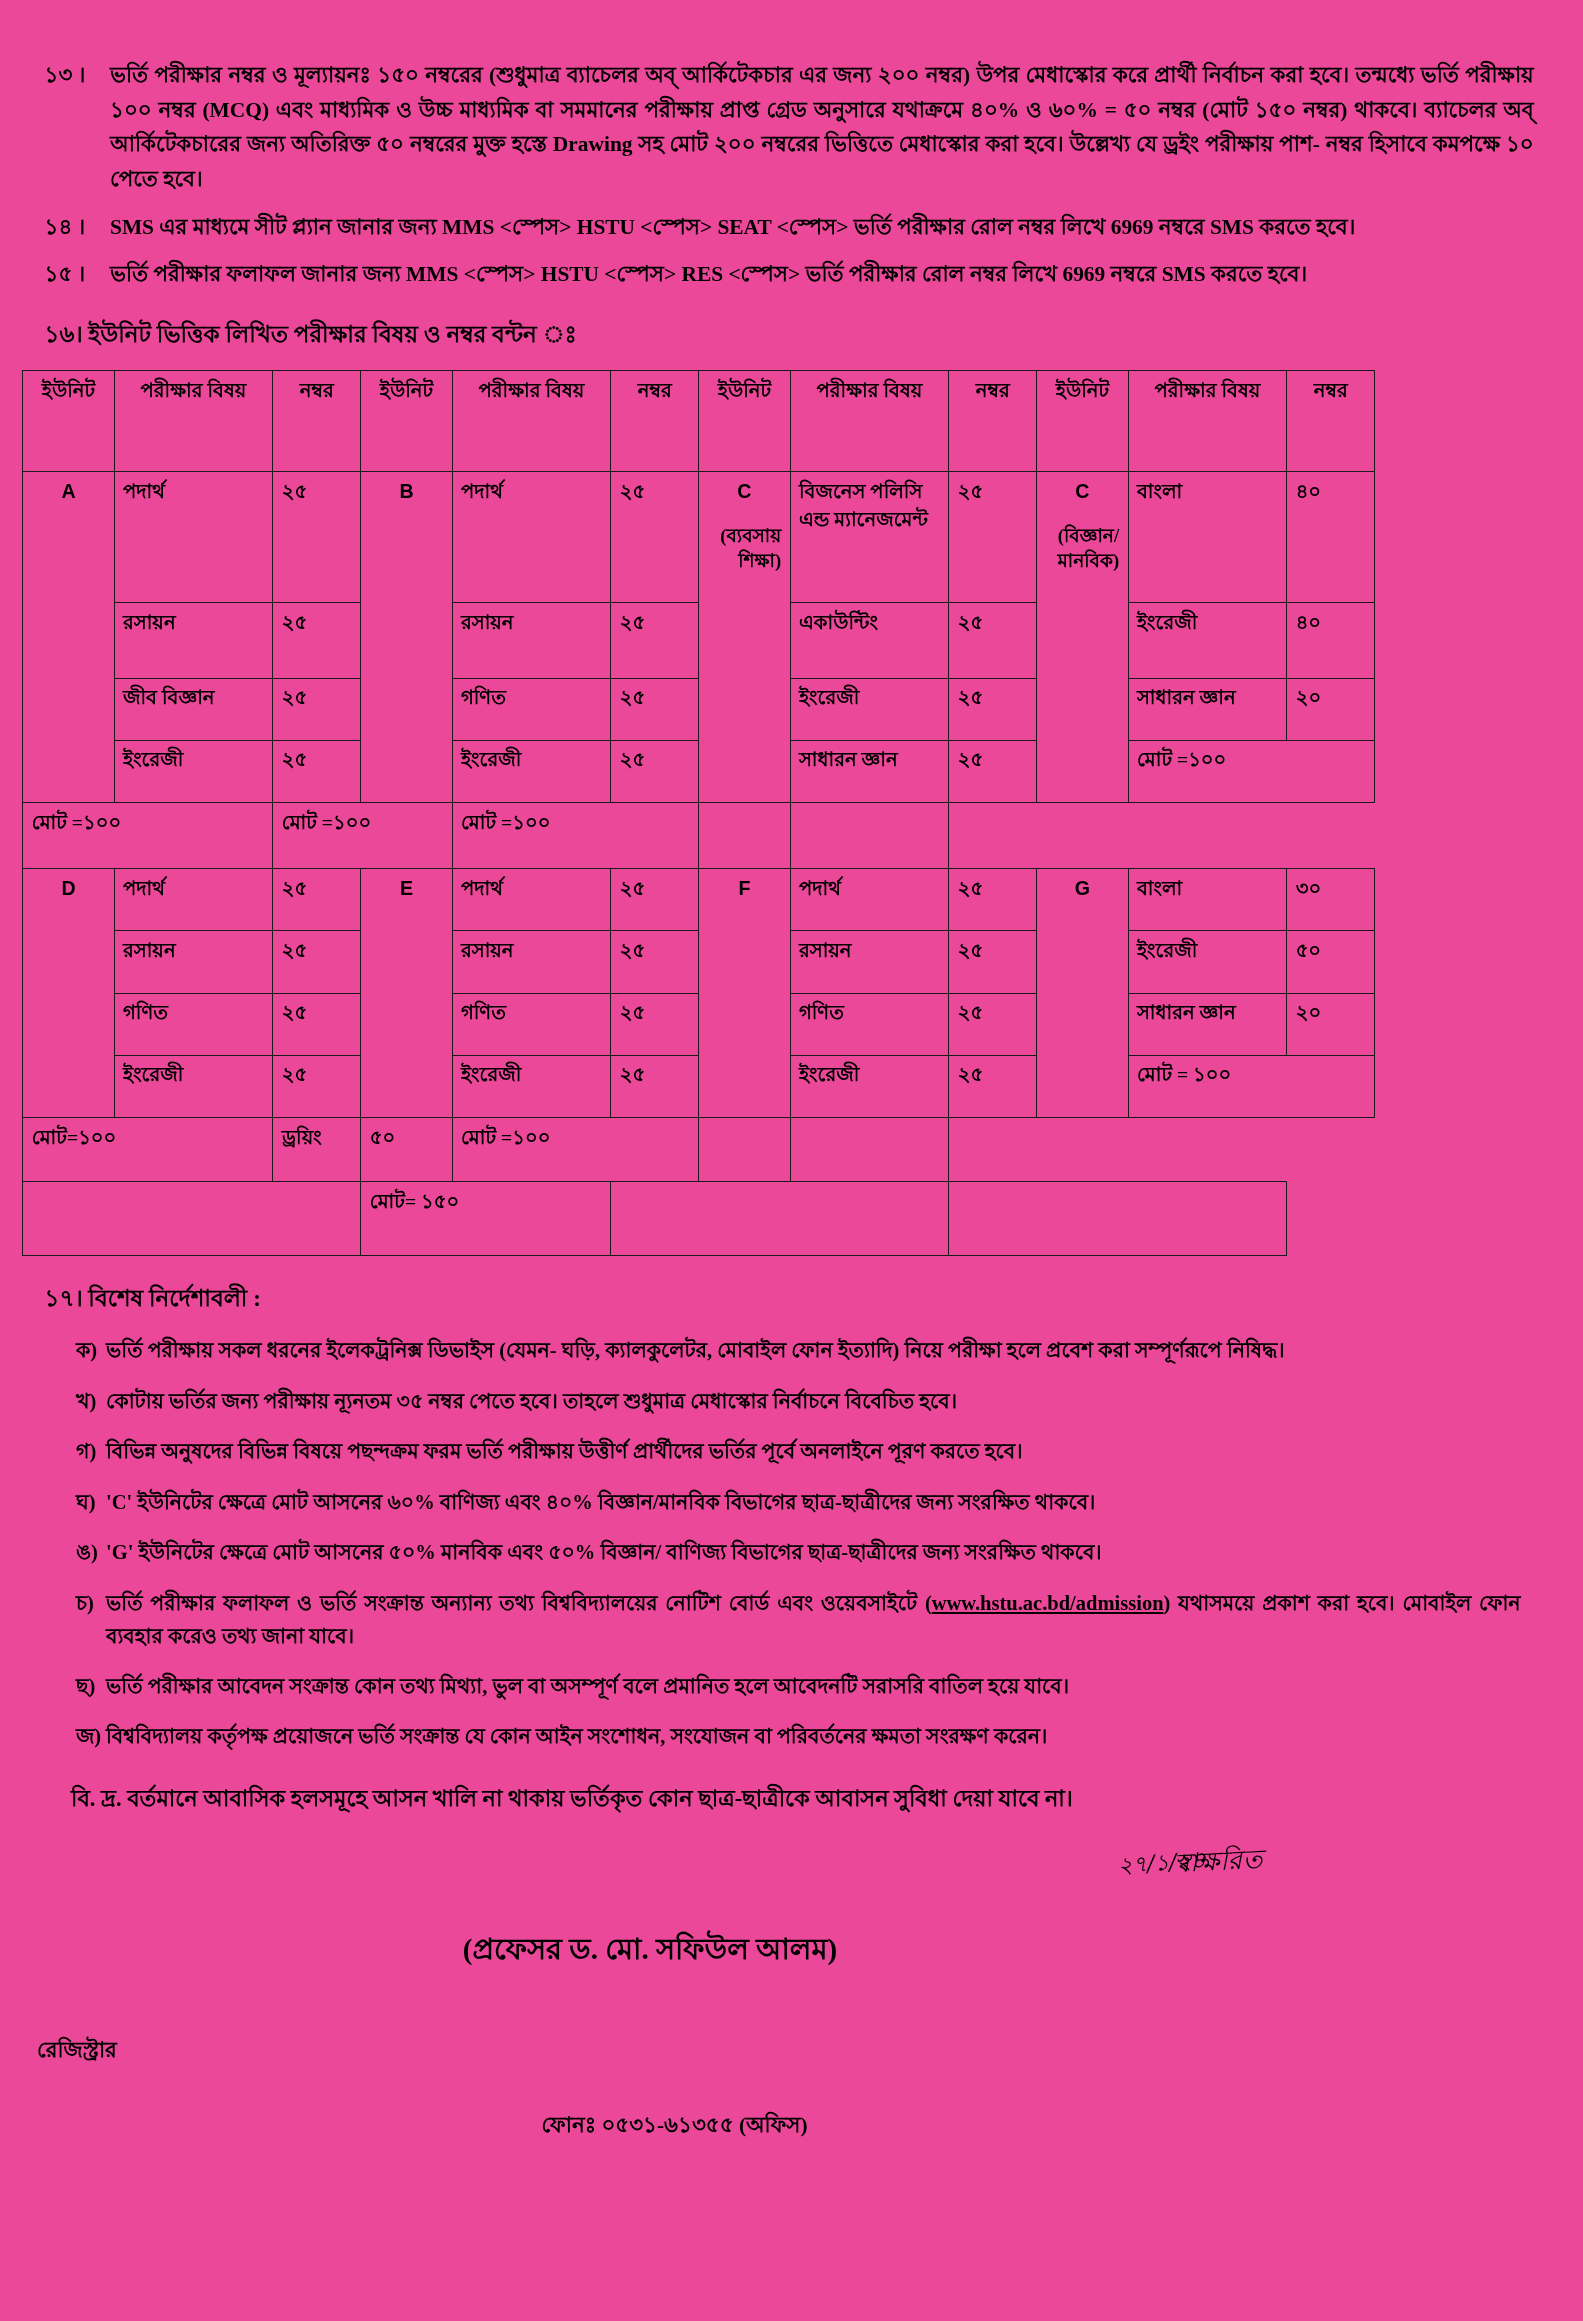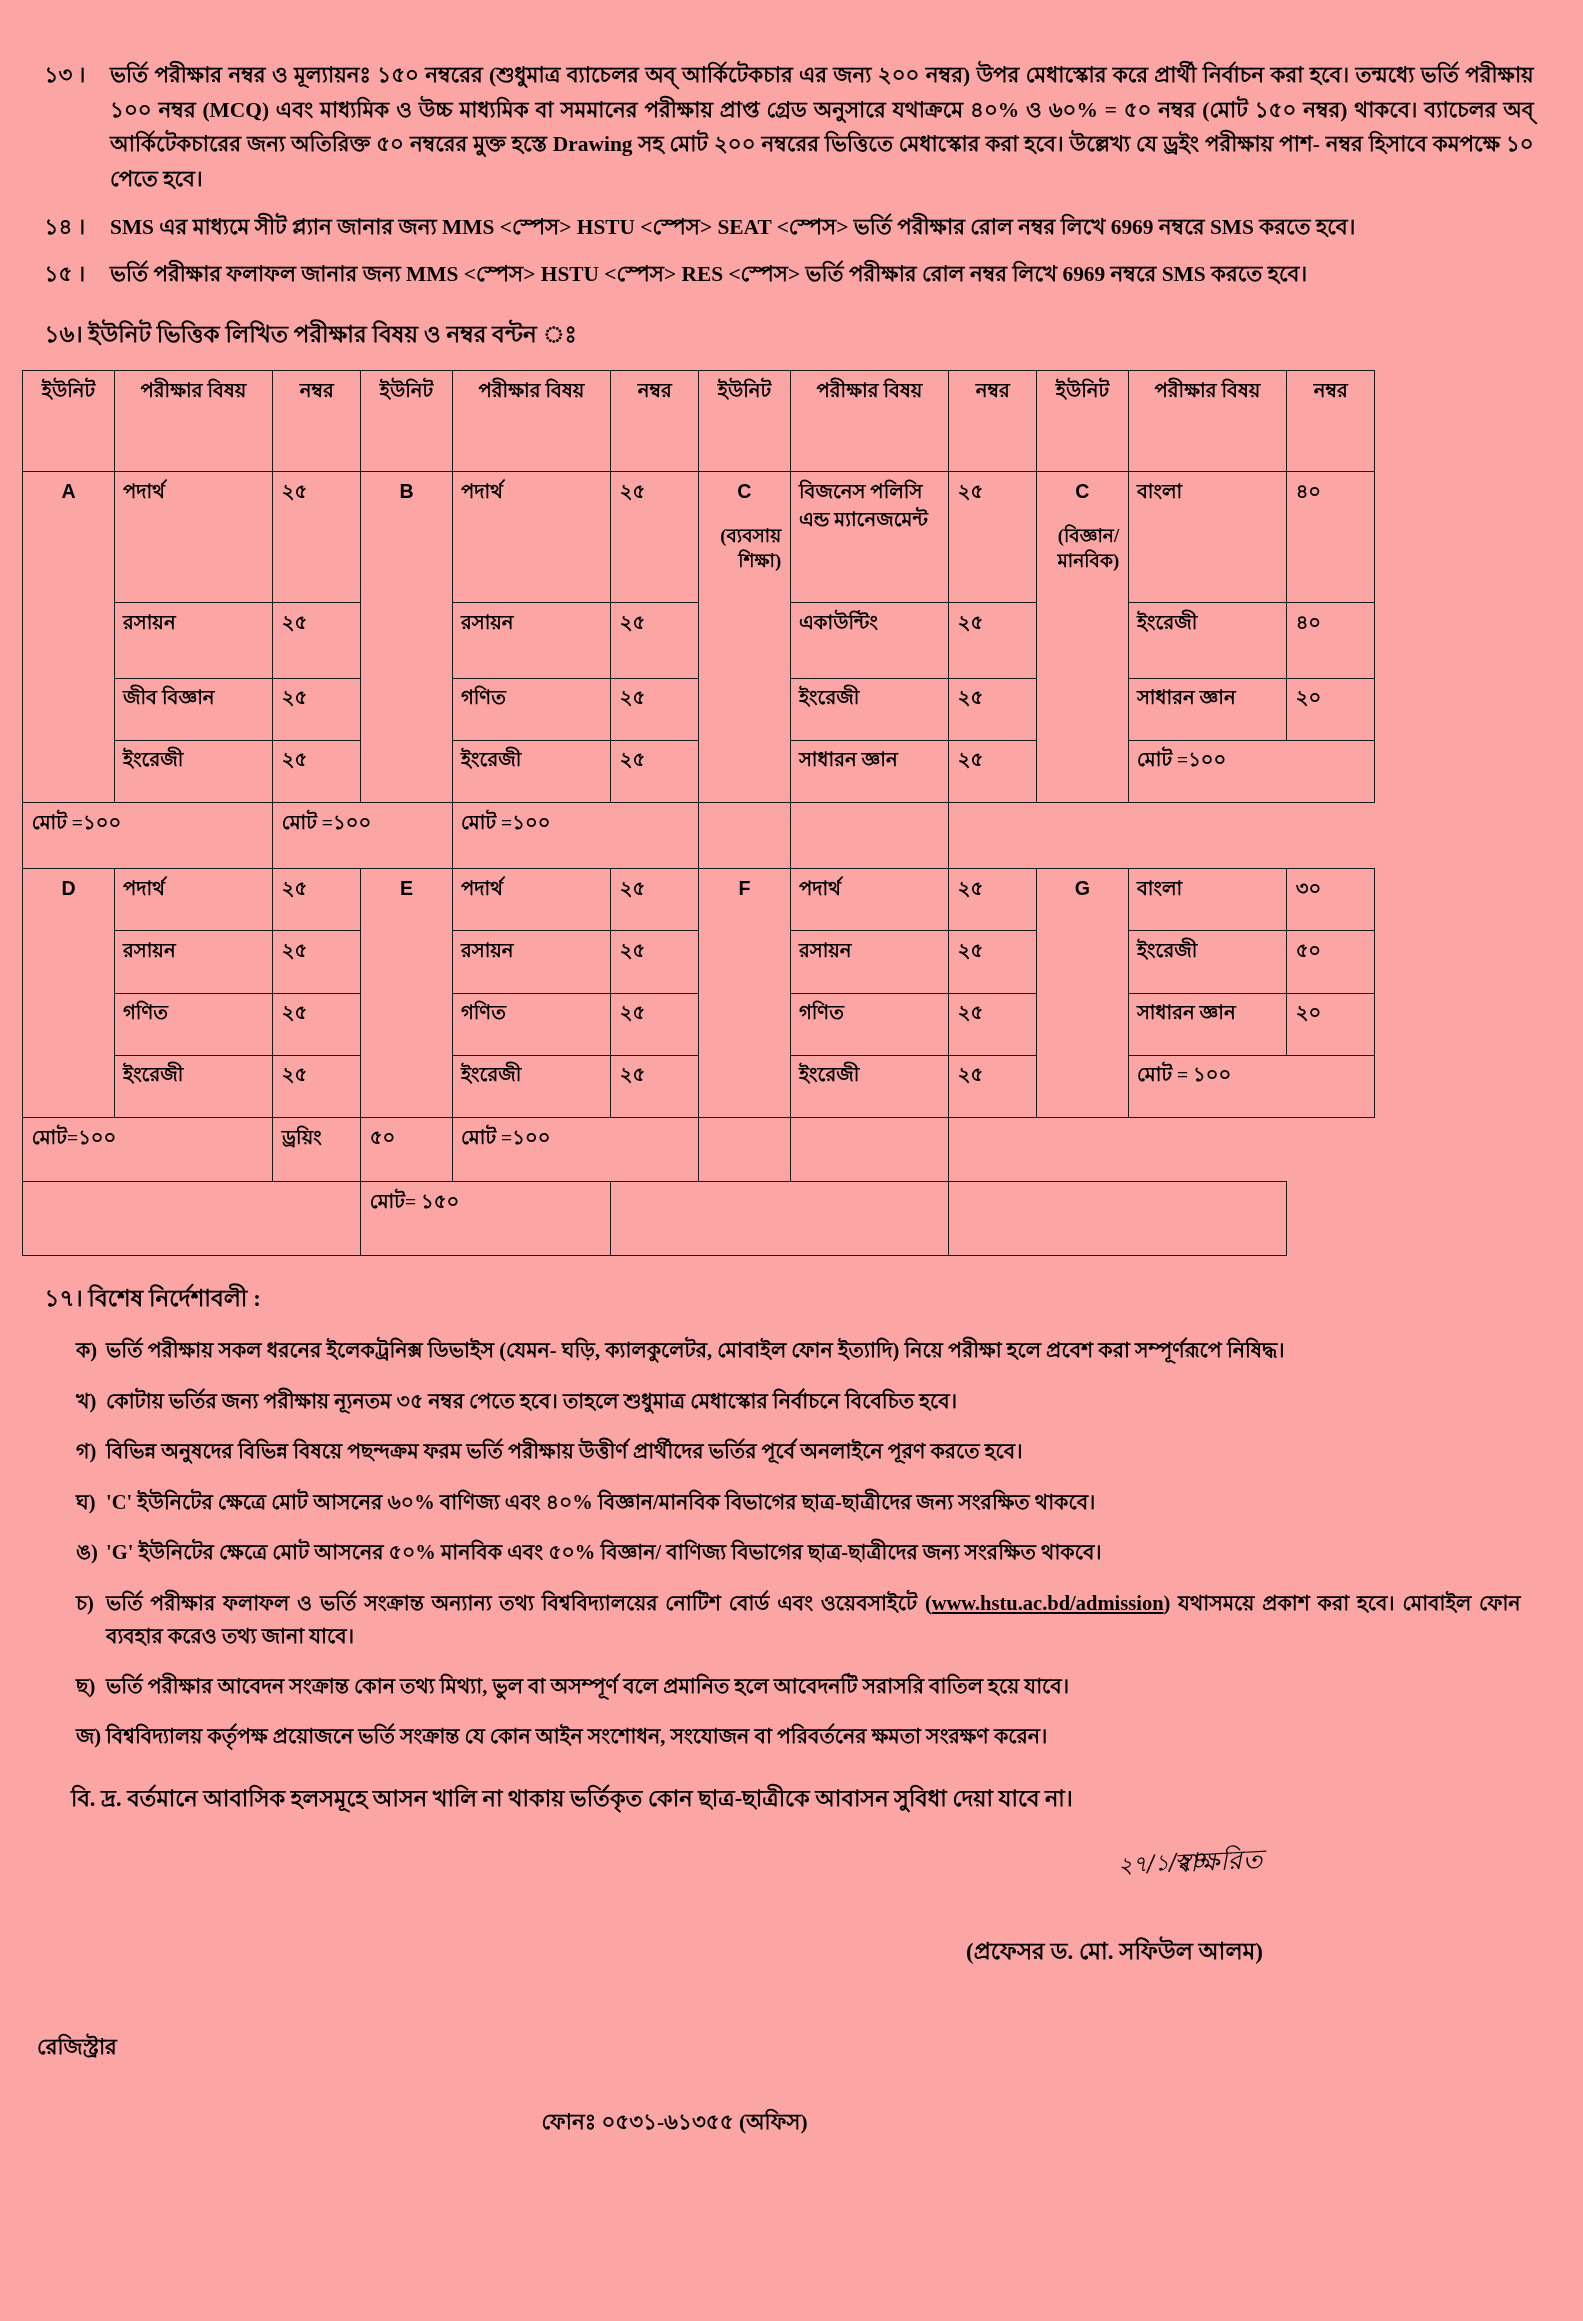--- a/index.html
+++ b/index.html
@@ -14,21 +14,21 @@
     color: #000000;
     position: relative;
     overflow: hidden;
   }
   .page {
     position: relative;
     width: 1584px;
     height: 2321px;
     padding: 0;
     box-sizing: border-box;
-    background: #fca5a5;
+    background: #ec4899;
   }
 
   
   .numbered-item {
     display: flex;
     align-items: flex-start;
     margin: 0 0 13px 0;
   }
   .item-num {
     width: 73px;
@@ -158,23 +158,24 @@
   }
   .sig-date {
     font-family: "DejaVu Serif", serif;
     font-size: 22.4px;
     font-style: italic;
     display: block;
     margin: -3.7px 56px 3.7px 0;
     transform: rotate(-4deg);
   }
   .sig-name {
-    font-size: 23px;
-    font-weight: 700;
-    margin-top: 13px;
+    font-size: 29px;
+    font-weight: 700;
+    margin-top: 6px;
+    text-align: center;
   }
   .sig-role {
     font-size: 21.4px;
     font-weight: 700;
     margin-top: 58px;
     text-align: left;
     padding-right: 336px;
   }
   .sig-phone {
     font-size: 21.4px;

